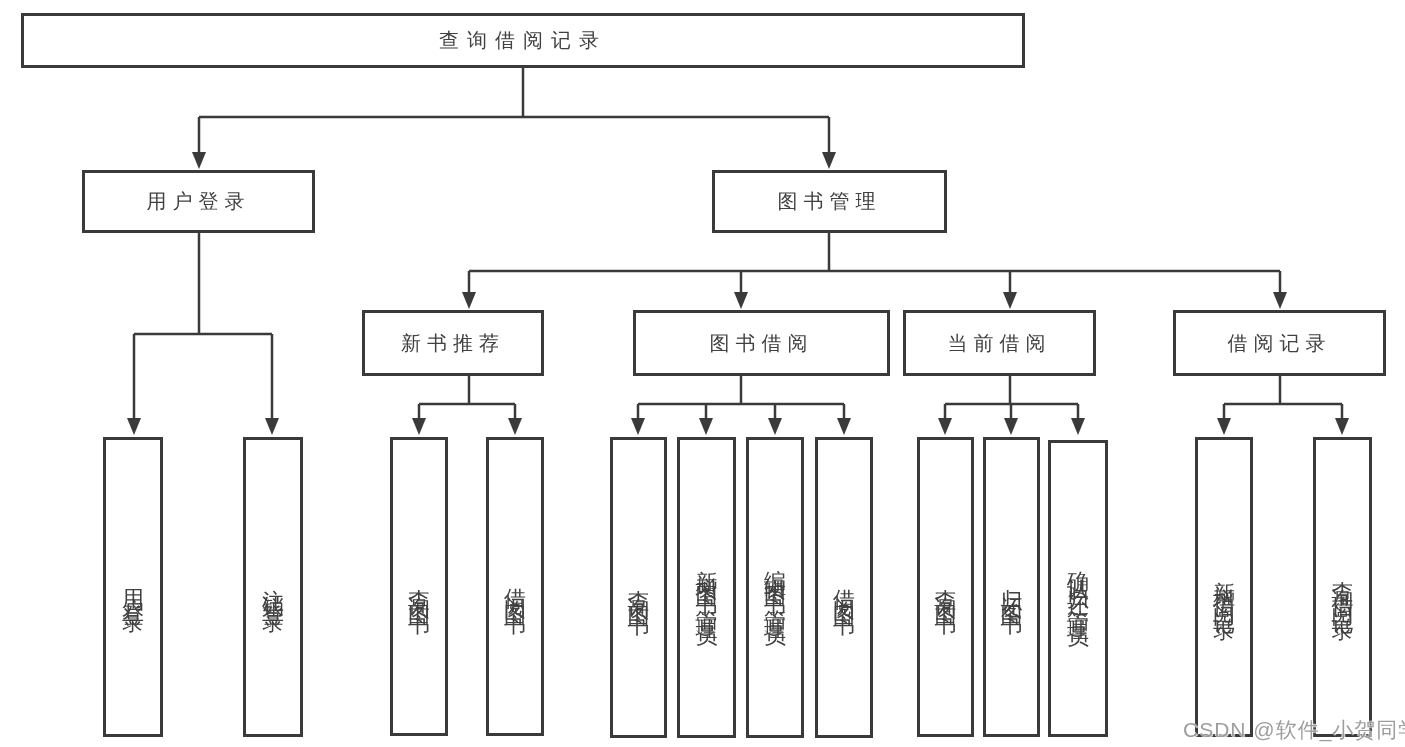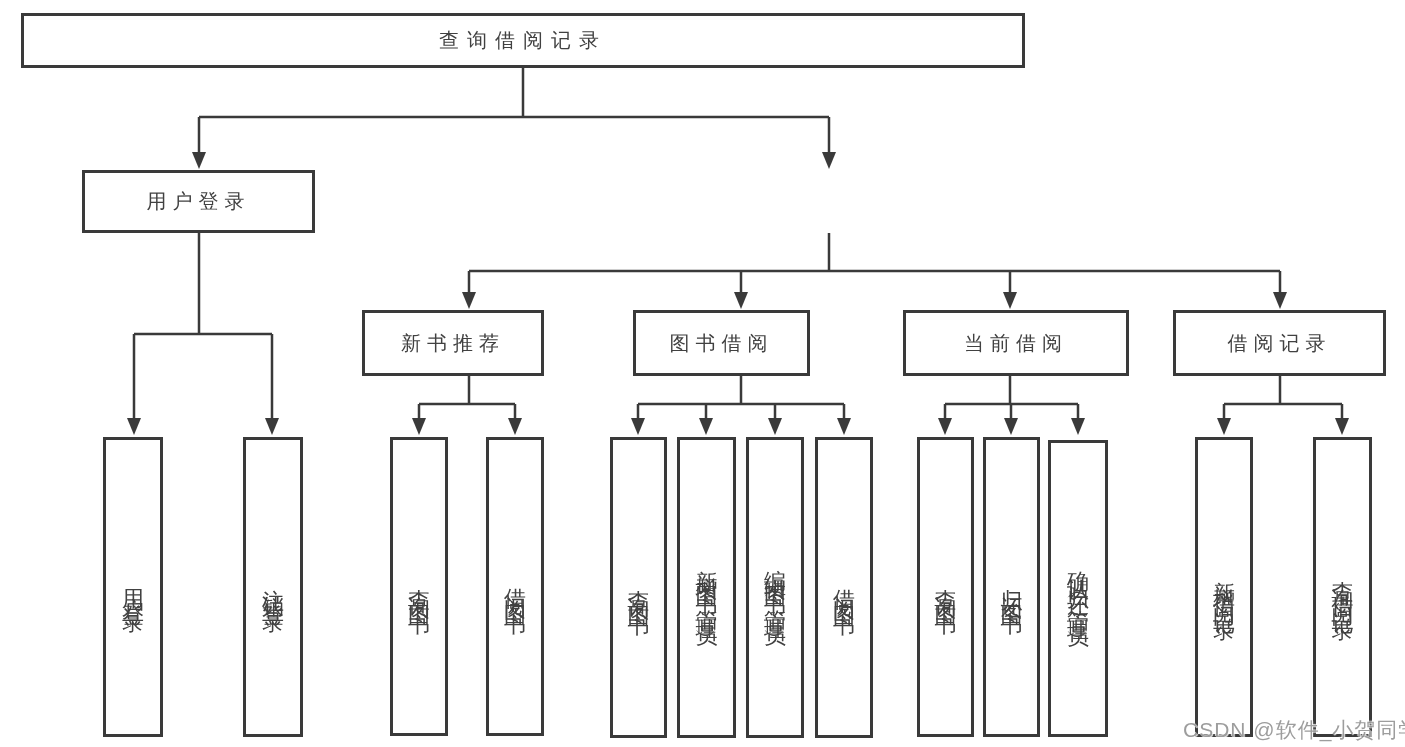--- a/index.html
+++ b/index.html
@@ -101,28 +101,31 @@
     </g>
   </svg>
 
   <div class="node hbox root-box" style="left:21px;top:13px;width:1004px;height:55px">
     <span>查询借阅记录</span>
   </div>
 
   <div class="node hbox" style="left:82px;top:170px;width:233px;height:63px">
     <span>用户登录</span>
   </div>
+  <div class="node hbox" style="left:712px;top:170px;width:235px;height:63px">
+    <span>图书管理</span>
+  </div>
 
   <div class="node hbox" style="left:362px;top:310px;width:182px;height:66px">
     <span>新书推荐</span>
   </div>
-  <div class="node hbox" style="left:633px;top:310px;width:177px;height:66px">
+  <div class="node hbox" style="left:633px;top:310px;width:257px;height:66px">
     <span>图书借阅</span>
   </div>
-  <div class="node hbox" style="left:903px;top:310px;width:226px;height:66px">
+  <div class="node hbox" style="left:903px;top:310px;width:193px;height:66px">
     <span>当前借阅</span>
   </div>
   <div class="node hbox" style="left:1173px;top:310px;width:213px;height:66px">
     <span>借阅记录</span>
   </div>
 
   <div class="node vbox" style="left:103px;top:437px;width:60px;height:300px">
     <span>用户登录</span>
   </div>
   <div class="node vbox" style="left:243px;top:437px;width:60px;height:300px">

